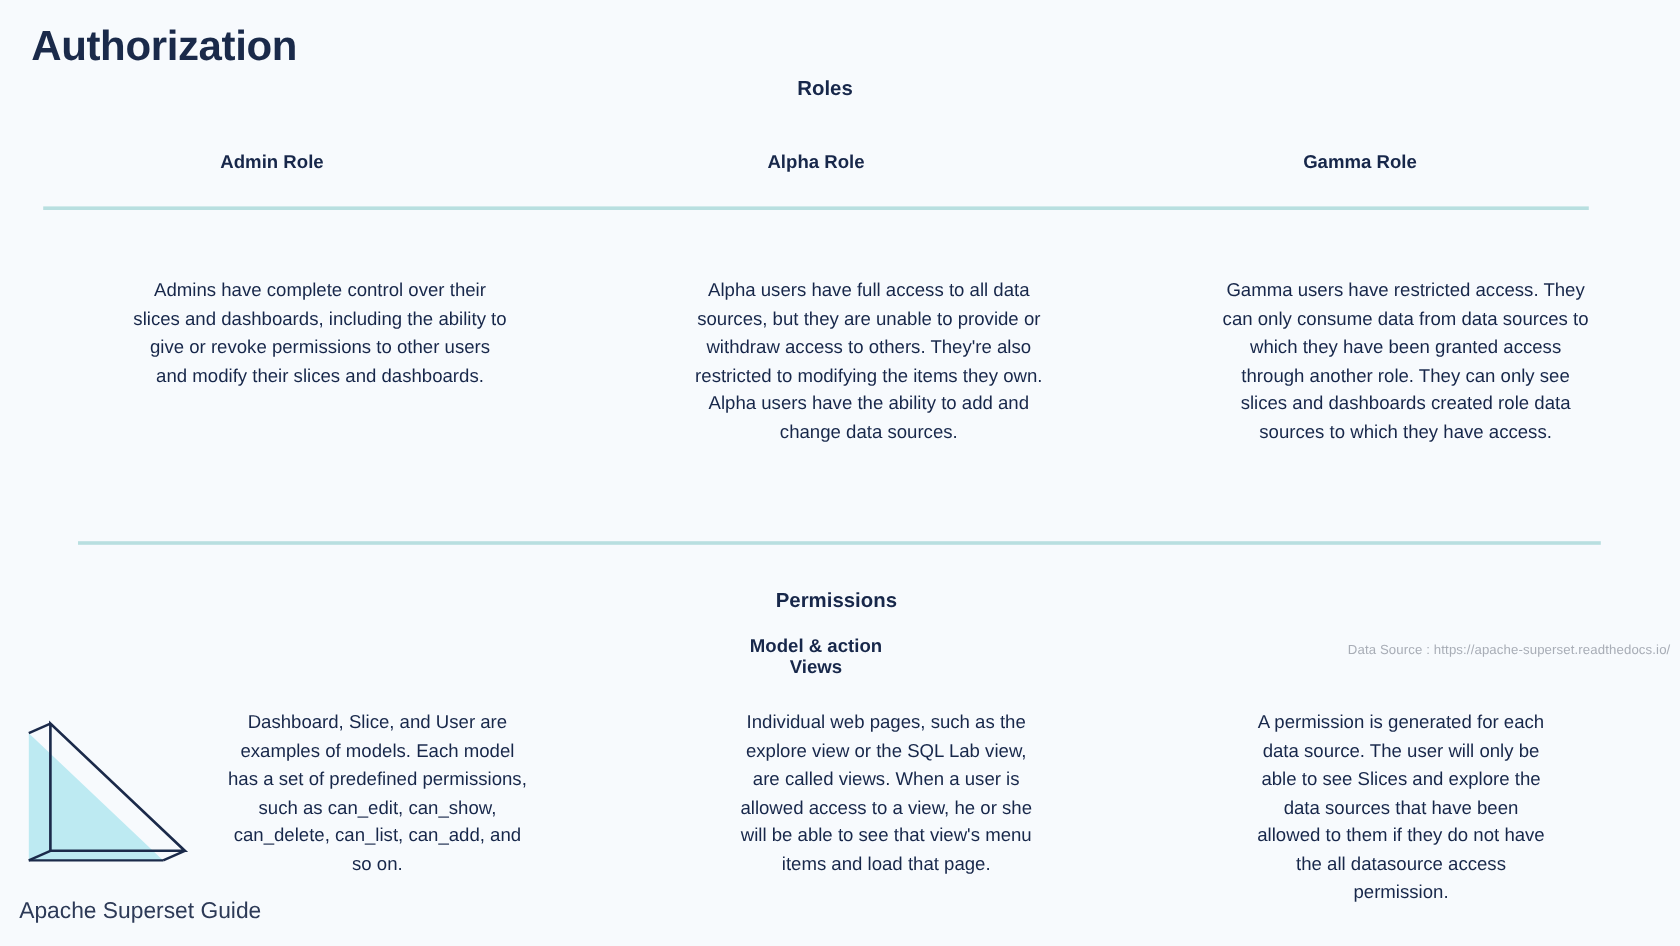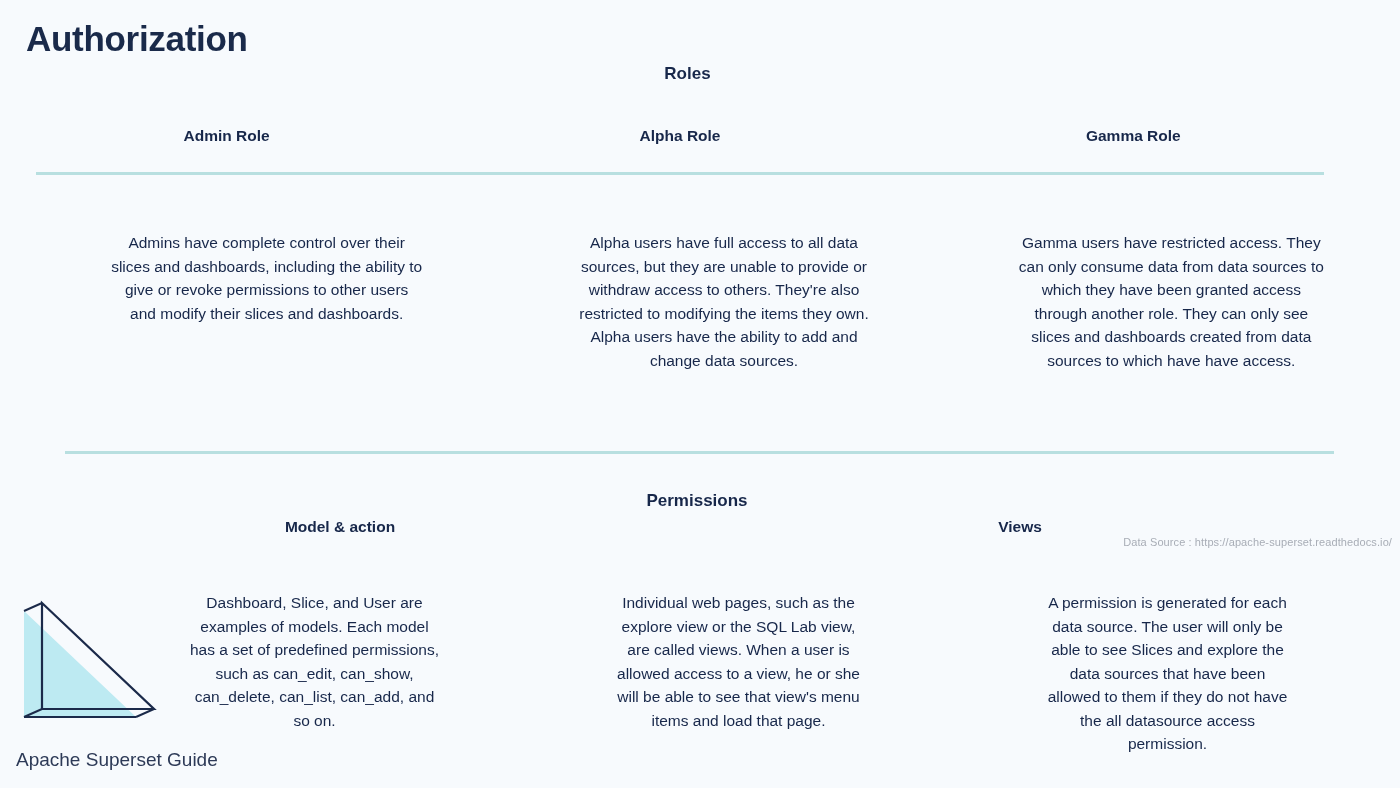--- a/index.html
+++ b/index.html
@@ -85,22 +85,23 @@
 
   #roles-col-headers {
     left: 0;
     top: 127px;
     width: 1360px;
   }
   #roles-col-headers .col-header { flex: 1 1 0; }
 
   #permissions-col-headers {
     left: 0;
-    top: 518px;
-    width: 1360px;
+    top: 530px;
+    width: 1360px;
+    flex-direction: column;
   }
   #permissions-col-headers .col-header { flex: 1 1 0; }
 
   .col-bodies {
     position: absolute;
     display: flex;
     margin-left: 40px;
   }
   .col-body {
     font-size: 15.5px;
@@ -178,21 +179,21 @@
     <div class="col-header">Admin Role</div>
     <div class="col-header">Alpha Role</div>
     <div class="col-header">Gamma Role</div>
   </div>
 
   <div class="divider" id="divider-roles"></div>
 
   <div class="col-bodies" id="roles-col-bodies">
     <div class="col-body c0">Admins have complete control over their slices and dashboards, including the ability to give or revoke permissions to other users and modify their slices and dashboards.</div>
     <div class="col-body c1">Alpha users have full access to all data sources, but they are unable to provide or withdraw access to others. They're also restricted to modifying the items they own. Alpha users have the ability to add and change data sources.</div>
-    <div class="col-body c2">Gamma users have restricted access. They can only consume data from data sources to which they have been granted access through another role. They can only see slices and dashboards created from data sources to which have have access.</div>
+    <div class="col-body c2">Gamma users have restricted access. They can only consume data from data sources to which they have been granted access through another role. They can only see slices and dashboards created role data sources to which they have access.</div>
   </div>
 
   <div class="divider" id="divider-permissions"></div>
 
   <div class="section-heading" id="permissions-heading">Permissions</div>
 
   <div class="col-headers" id="permissions-col-headers">
     <div class="col-header">Model &amp; action</div>
     <div class="col-header">Views</div>
   </div>

